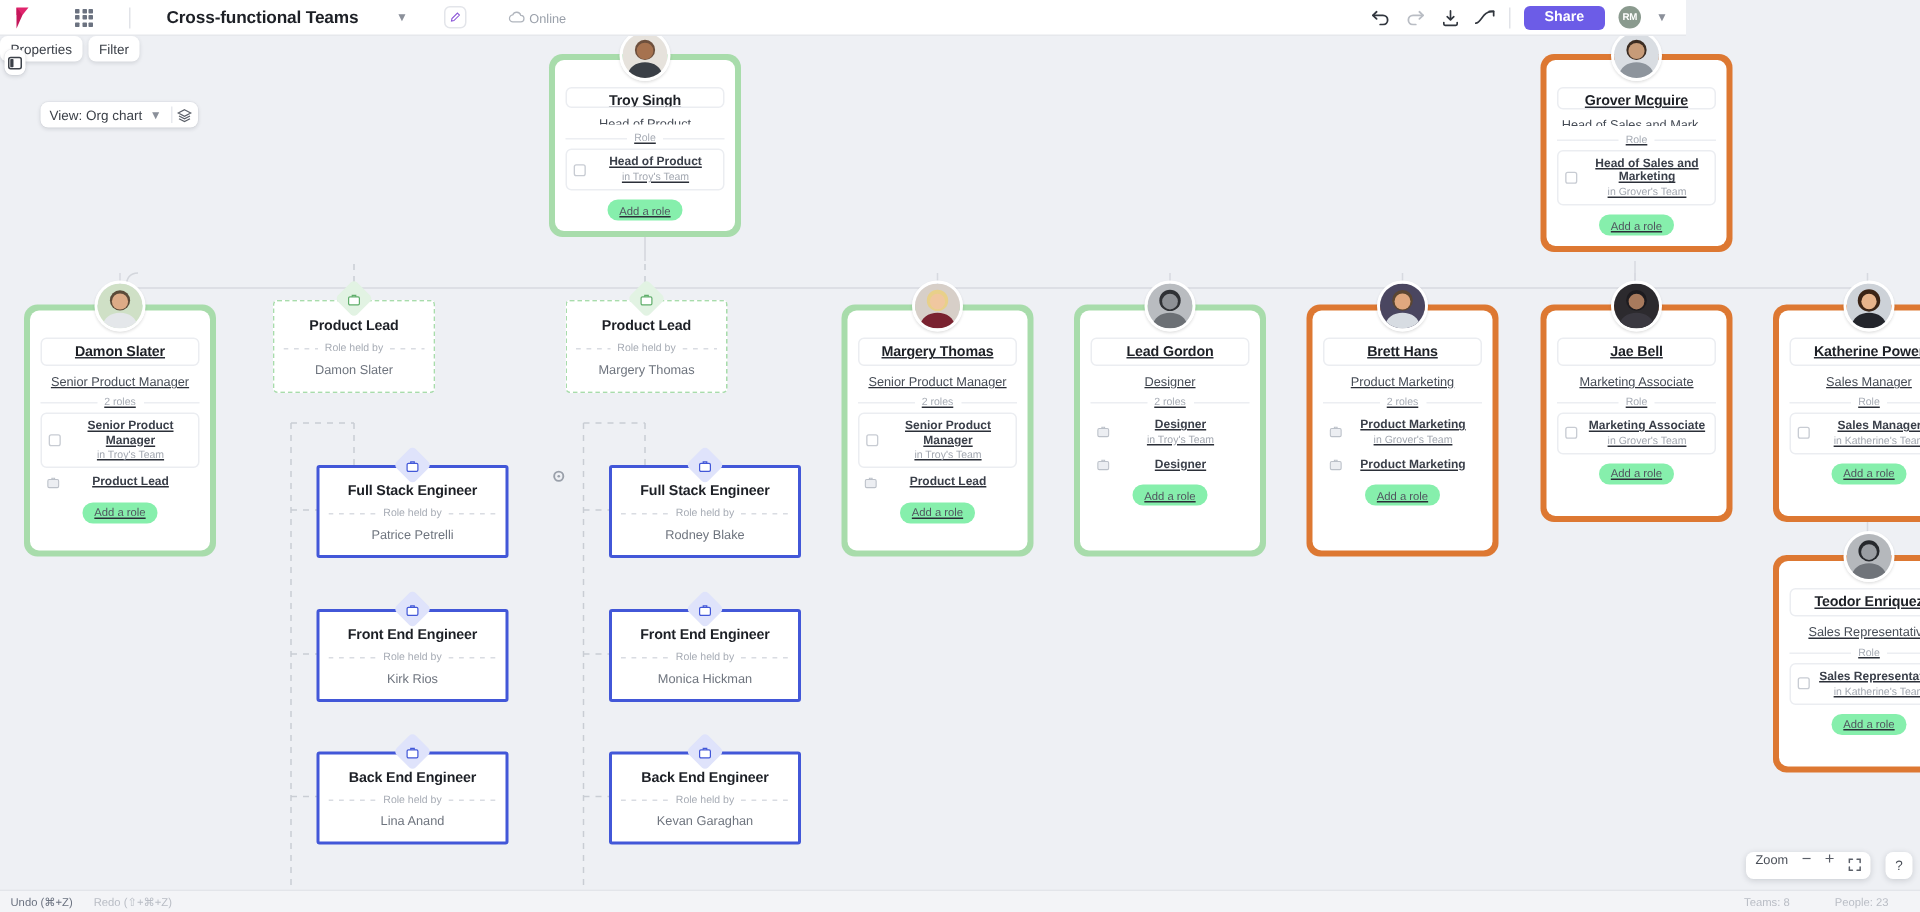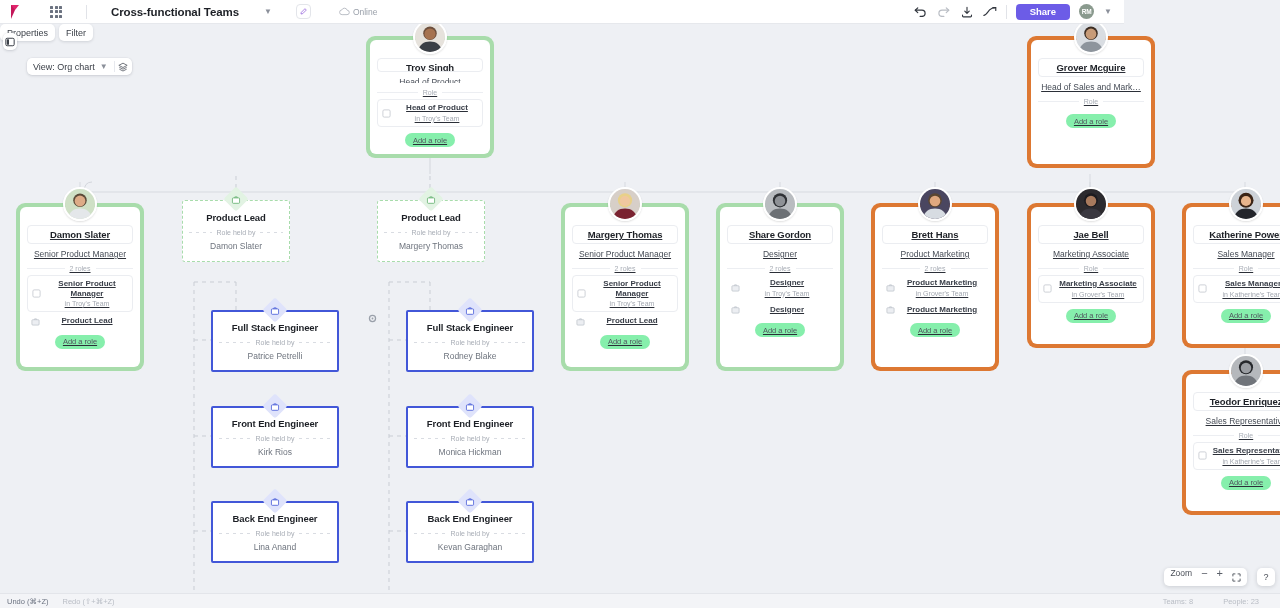--- a/index.html
+++ b/index.html
@@ -50,21 +50,21 @@
     position: absolute; top: 24px; left: 0; width: 1280px; height: 38px;
     z-index: 55; pointer-events: none;
   }
   .subbar > * { pointer-events: auto; }
   .tool-card {
     position: absolute; background: #fff; border-radius: 5px;
     box-shadow: 0 1px 3px rgba(20,25,40,.14), 0 0 0 0.5px rgba(20,25,40,.04);
     display: flex; align-items: center; height: 17px;
   }
   .panel-toggle { left: 3px; top: 9px; width: 14px; justify-content: center; }
-  .view-group { left: 27px; top: 34px; height: 17px; }
+  .view-group { left: 27px; top: 44px; height: 17px; }
   .view-sel {
     display: flex; align-items: center; gap: 4px; font-size: 9px;
     color: #3c4149; padding: 0 6px; height: 17px; font-weight: 400;
   }
   .vgroup-sep { width: 1px; height: 11px; background: #e7e9ee; }
   .layers-btn { width: 17px; display: flex; align-items: center; justify-content: center; }
   .right-tools { right: 4px; top: 34px; display: flex; gap: 4px; }
   .rt-btn {
     background: #fff; border-radius: 5px; height: 17px; padding: 0 7px;
     display: flex; align-items: center; font-size: 9px; color: #3c4149;
@@ -326,20 +326,31 @@
           <path d="M4 40c1-10 8-14 16-14s15 4 16 14z" fill="#8d949c"></path>
           <circle cx="20" cy="16" r="7.2" fill="#c79b78"></circle>
         </svg>
     </span>
     <div class="pcard-inner">
       <div class="name-box">Grover Mcguire</div>
       <div class="ptitle">Head of Sales and Mark…</div>
       <div class="divider">
           <span>Role</span>
         </div>
+      <div class="roles">
+        <div class="role-row boxed">
+          <svg class="role-ico" viewBox="0 0 10 10">
+              <rect x="1" y="1" width="8" height="8" rx="1.4" fill="#fff" stroke="#c8ccd3"></rect>
+            </svg>
+          <span class="role-txt">
+            <div class="role-name">Head of Sales and Marketing</div>
+            <div class="role-team">in Grover's Team</div>
+          </span>
+        </div>
+      </div>
       <span class="add-role">Add a role</span>
     </div>
   </div>
 
   <div class="pcard green" style="left:16px; top:179px; width:128px; height:168px;">
     <span class="pavatar">
       <svg viewBox="0 0 40 40">
           <rect width="40" height="40" fill="#cfe0c6"></rect>
           <circle cx="20" cy="15" r="9" fill="#5b4a38"></circle>
           <path d="M4 40c1-10 8-14 16-14s15 4 16 14z" fill="#e4e7ea"></path>
@@ -418,21 +429,21 @@
   <div class="pcard green" style="left:716px; top:179px; width:128px; height:168px;">
     <span class="pavatar">
       <svg viewBox="0 0 40 40">
           <rect width="40" height="40" fill="#b9bcc0"></rect>
           <circle cx="20" cy="15" r="9.5" fill="#2f3135"></circle>
           <path d="M4 40c1-10 8-14 16-14s15 4 16 14z" fill="#6c7075"></path>
           <circle cx="20" cy="16" r="7" fill="#8e9196"></circle>
         </svg>
     </span>
     <div class="pcard-inner">
-      <div class="name-box">Share Gordon</div>
+      <div class="name-box">Lead Gordon</div>
       <div class="ptitle">Designer</div>
       <div class="divider">
           <span>2 roles</span>
         </div>
       <div class="roles">
         <div class="role-row">
           <svg class="role-ico" viewBox="0 0 10 10">
               <rect x="1" y="3" width="8" height="6" rx="1" fill="#eceef2" stroke="#bcc1c9" stroke-width=".8"></rect>
               <path d="M4 3V2h2v1" fill="none" stroke="#bcc1c9" stroke-width=".8"></path>
             </svg>

